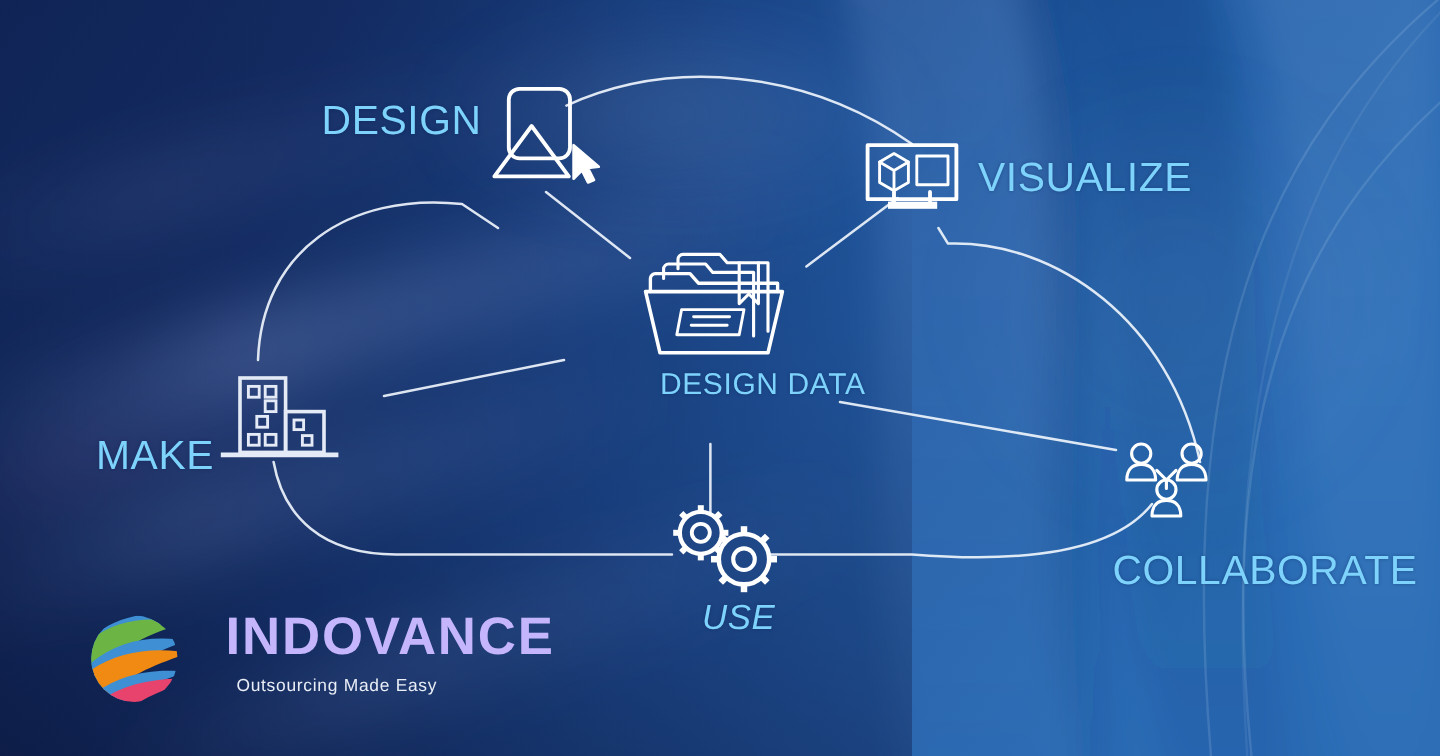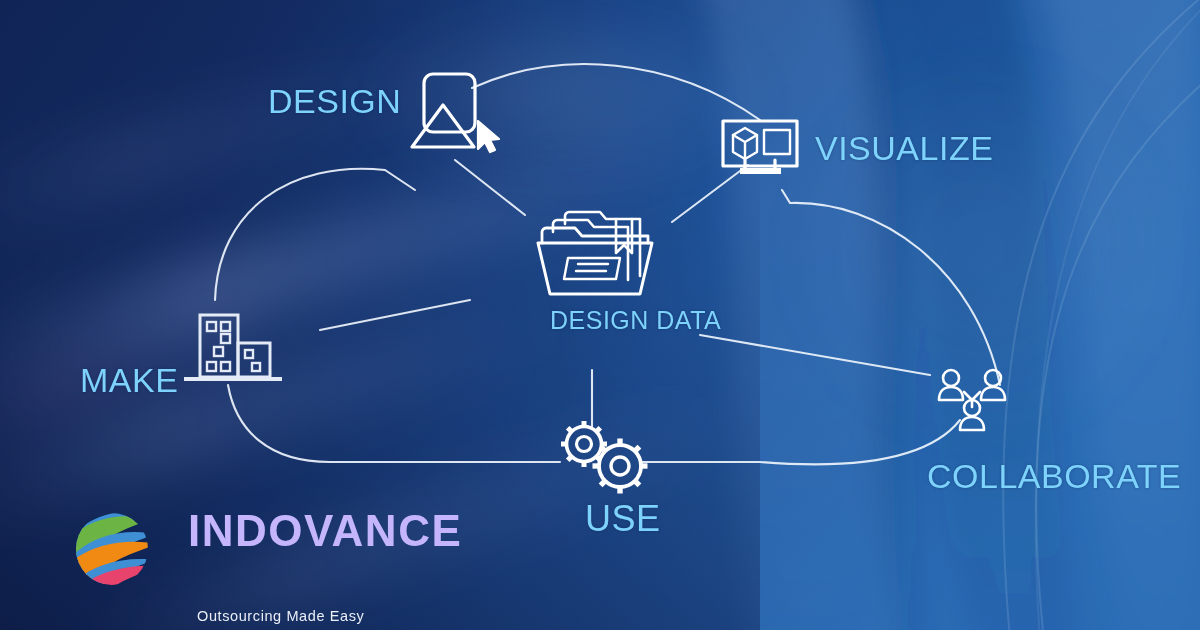--- a/index.html
+++ b/index.html
@@ -20,37 +20,36 @@
     letter-spacing:0.5px;
     white-space:nowrap;
     line-height:1;
     text-shadow:0 0 3px rgba(8,26,70,.35);
   }
   .lbl.l-design{left:268px;top:84px;font-size:34px;}
   .lbl.l-visualize{left:815px;top:131px;font-size:34px;}
   .lbl.l-make{left:80px;top:331px;font-size:34px;margin-top:32px;}
   .lbl.l-designdata{left:510px;top:308px;font-size:25px;margin-left:40px;}
   .lbl.l-collaborate{left:927px;top:459px;font-size:34px;}
-  .lbl.l-use{left:585px;top:501px;font-size:36px;}
+  .lbl.l-use{left:585px;top:501px;font-size:29px;font-style:italic;}
 
   
   #logo{position:absolute;left:60px;top:508px;width:350px;height:82px;}
   #logo svg{display:block;}
   .logo-word{
     position:absolute;left:128px;top:1px;
     color:#c4b5fd;font-size:44px;font-weight:700;
     letter-spacing:1.5px;font-family:"Liberation Sans",sans-serif;
     line-height:1;
   }
   .logo-tag{
     position:absolute;left:137px;top:57px;
     color:#e9eef7;font-size:14.5px;font-weight:400;
     letter-spacing:0.6px;font-family:"Liberation Sans",sans-serif;
     line-height:1;
-    margin-top:44px;
   }
 </style>
 </head>
 <body>
 
 <div id="stage">
 
   <svg id="bg" viewBox="0 0 1200 630" preserveAspectRatio="none">
     <defs>
       <linearGradient id="gMain" x1="0" y1="0" x2="1" y2="0.35">

